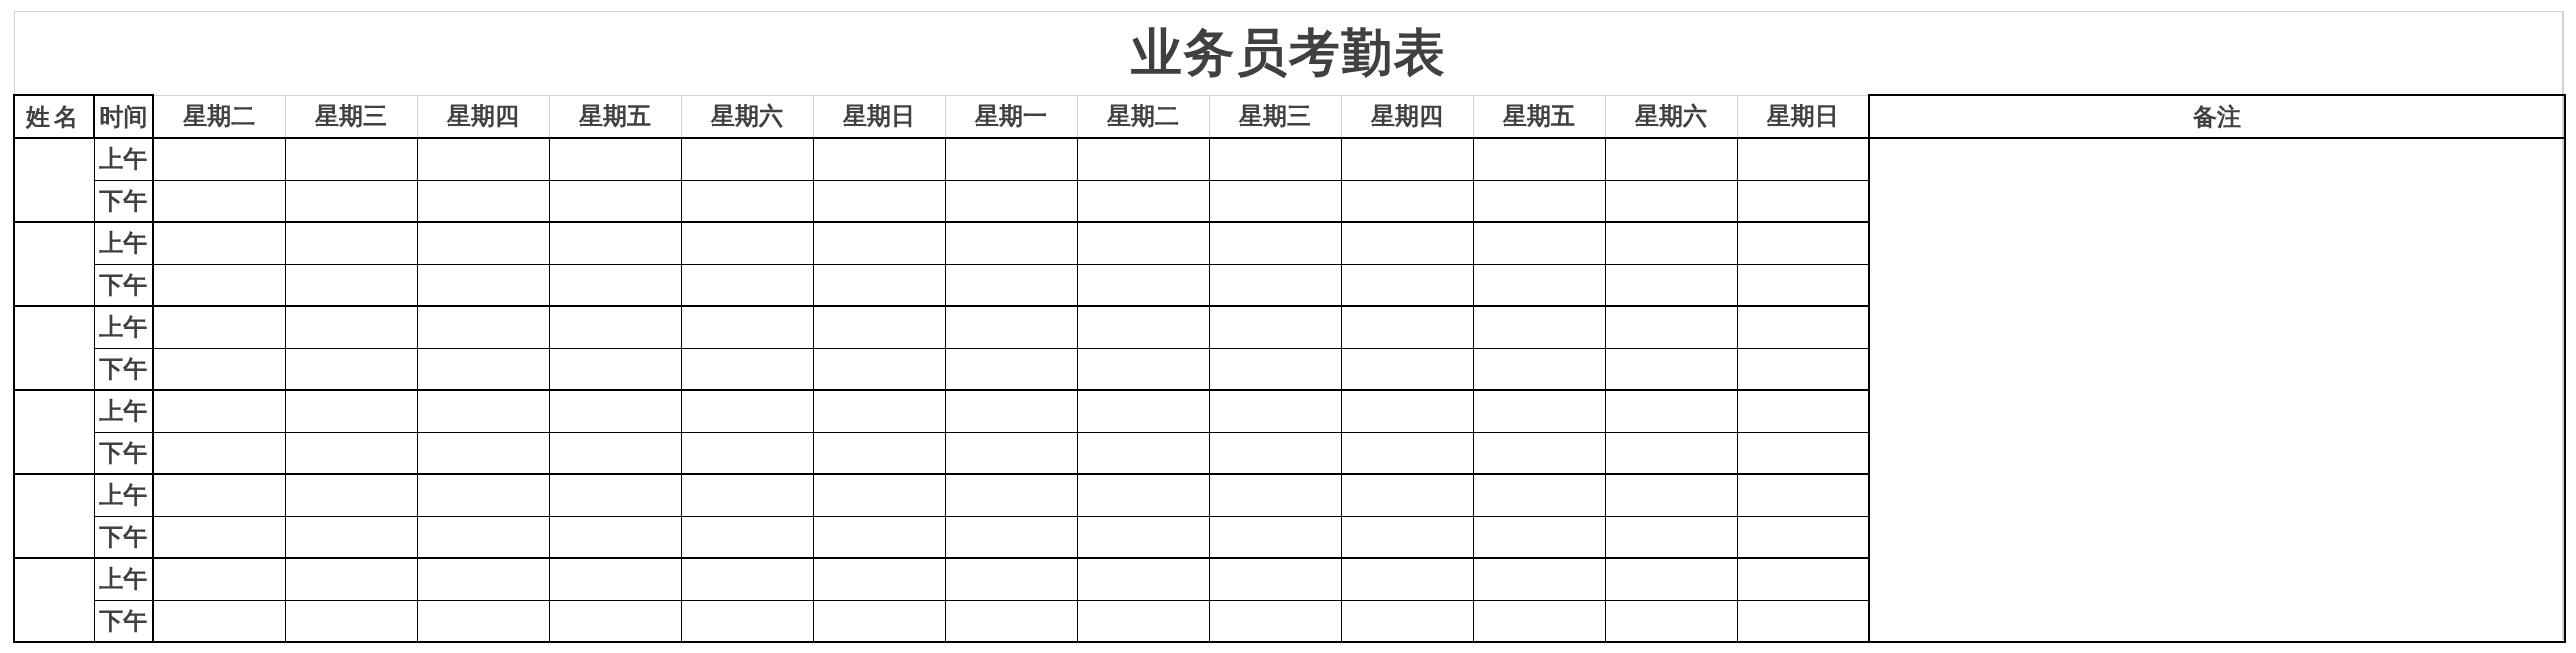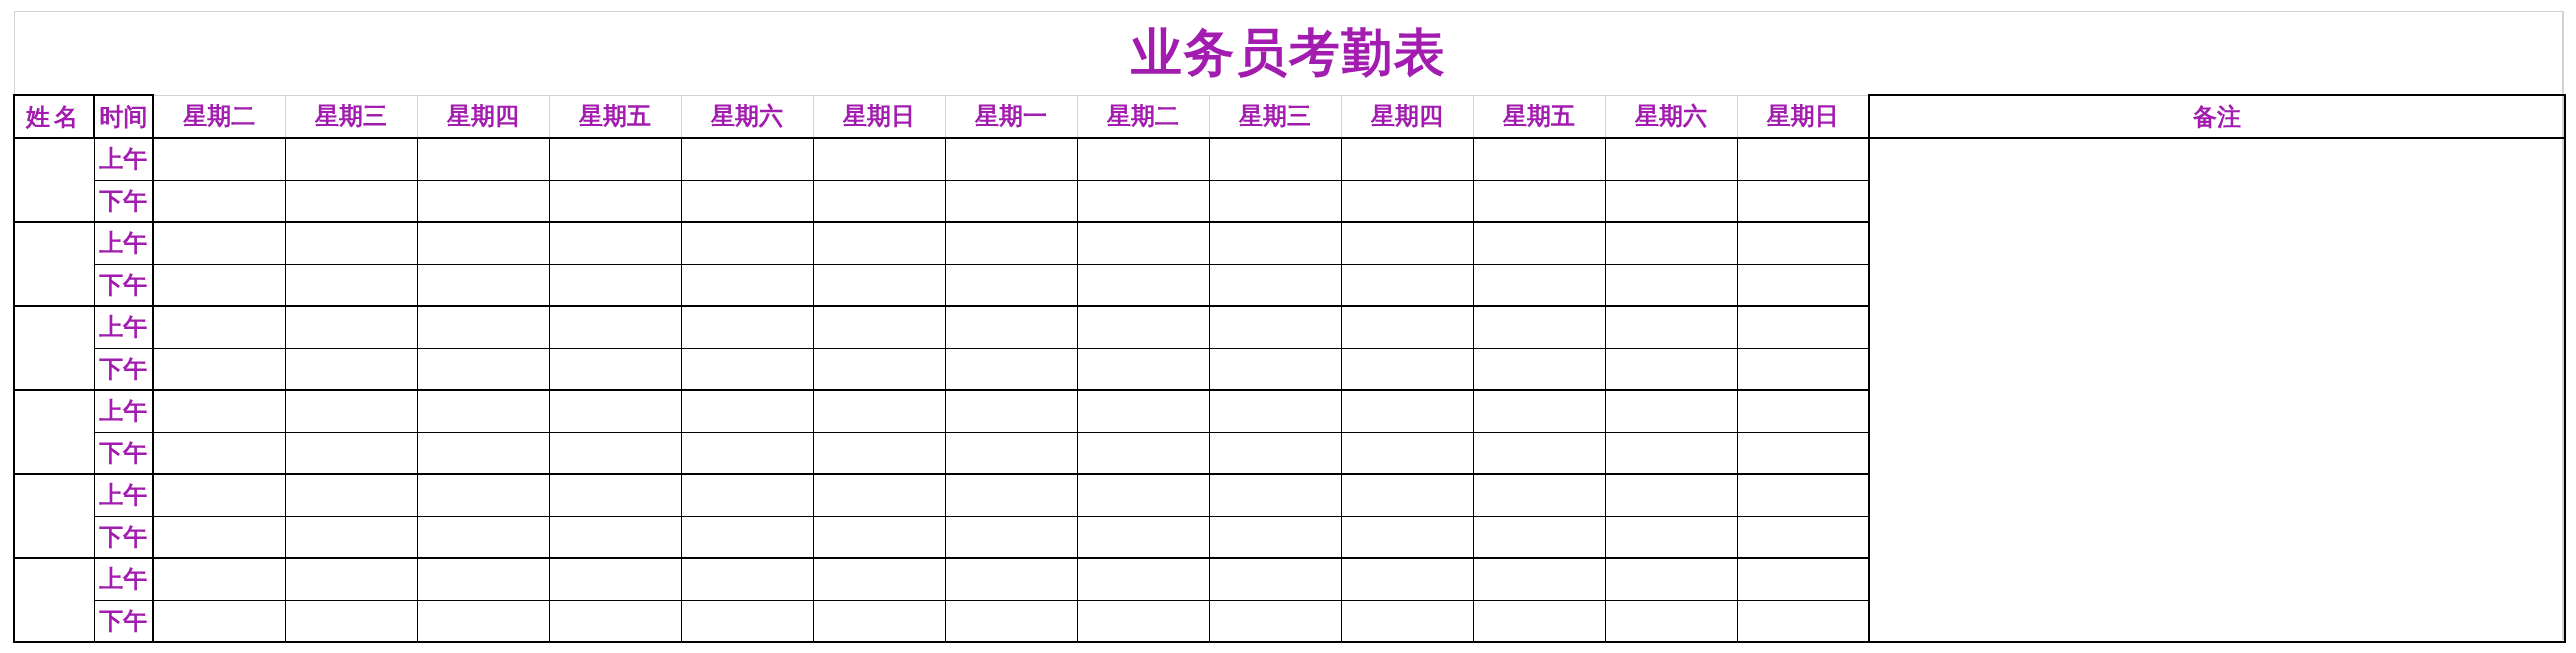--- a/index.html
+++ b/index.html
@@ -4,21 +4,21 @@
 <style>
   * { box-sizing: border-box; }
   html,body { margin:0; padding:0; background:#ffffff; }
   .screen {
     position: relative;
     width: 2576px;
     height: 653px;
     background: #ffffff;
     font-family: "DejaVu Sans", sans-serif;
     font-weight: bold;
-    color: #a21caf;
+    color: #404040;
     overflow: hidden;
   }
   
   .gridline { position:absolute; background:#d2d2d2; }
   .grid-top    { left:13.7px;   top:10.5px; width:2550px; height:1.6px; }
   .grid-left   { left:13.7px;   top:10.5px; width:1.6px;    height:85px; }
   .grid-right  { left:2562px; top:10.5px; width:1.6px;    height:629px; }
 
   .title {
     position:absolute;

